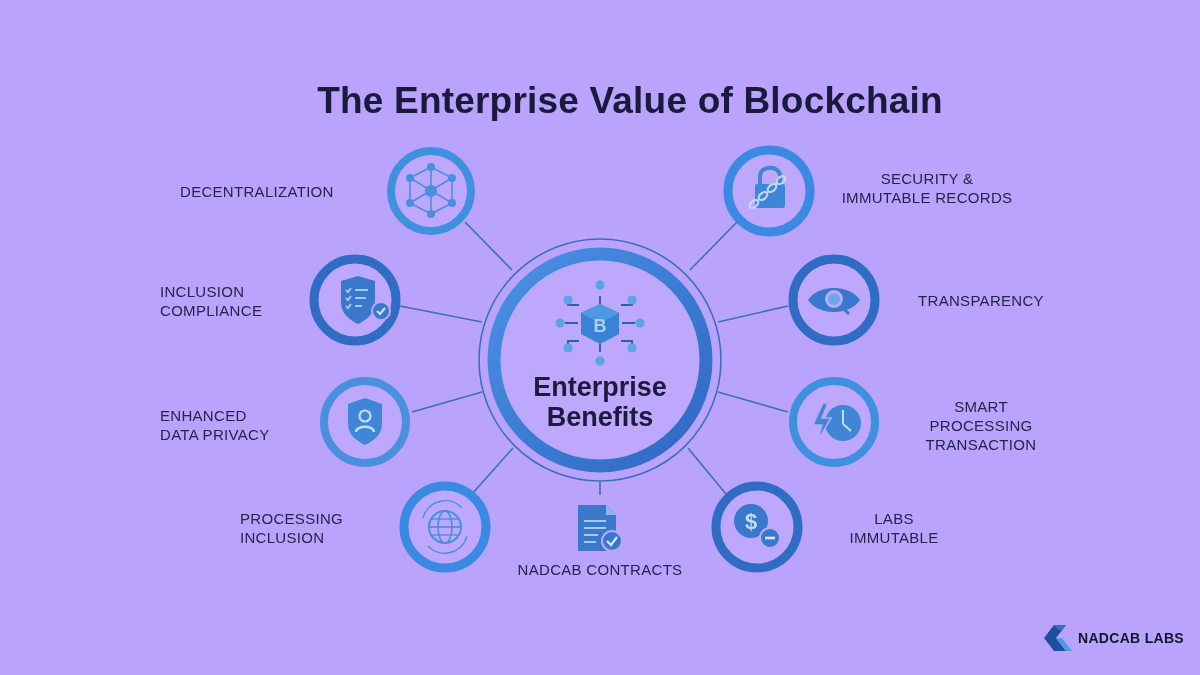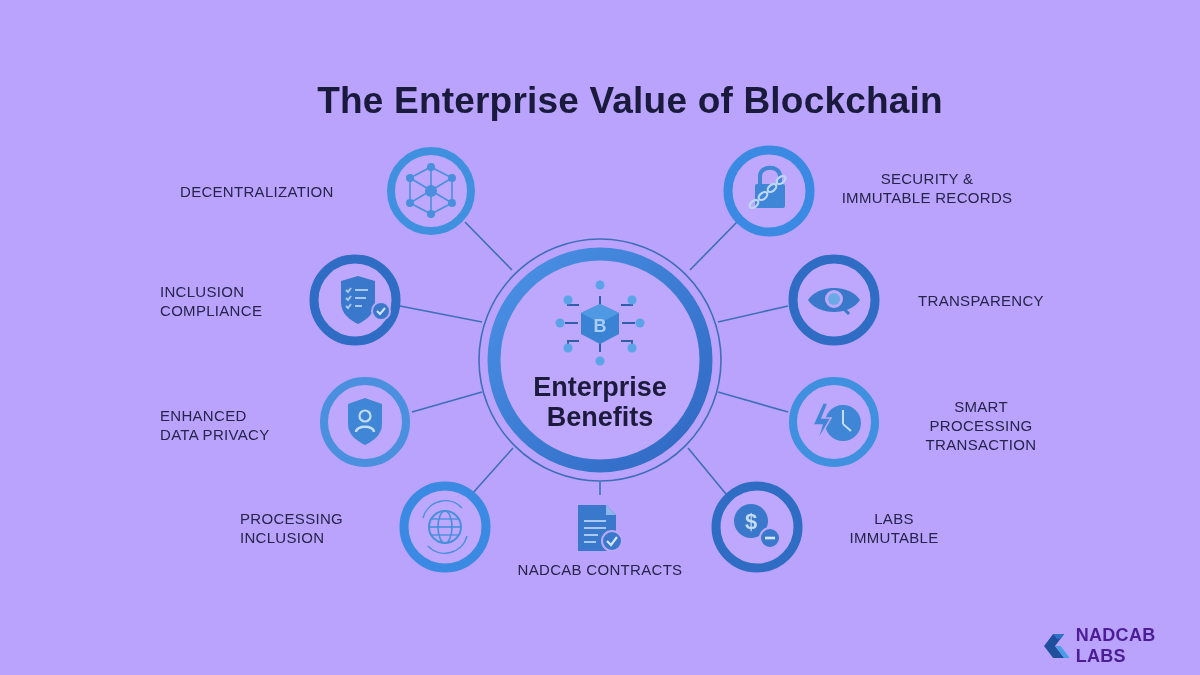--- a/index.html
+++ b/index.html
@@ -4,21 +4,21 @@
 <style>
   html, body { margin:0; padding:0; }
   body { width:1200px; height:675px; background:#b9a3fd; position:relative; overflow:hidden; font-family:"Liberation Sans", sans-serif; color:#1c1b3c; }
   .title { position:absolute; left:0; top:80px; width:1200px; text-align:center; font-size:37px; font-weight:bold; color:#1a1a3d; letter-spacing:0.2px;margin-left:30px; }
   svg.diagram { position:absolute; left:0; top:0; }
   .label { position:absolute; font-size:15px; line-height:19px; color:#26244a; letter-spacing:0.3px; }
   .label.right { text-align:left; }
   .label.left { text-align:center; }
   .center-text { position:absolute; left:500px; top:372px; width:200px; text-align:center; font-size:27px; line-height:30px; font-weight:bold; color:#1c1b3c; }
   .logo { position:absolute; left:1044px; top:625px; display:flex; align-items:center; gap:6px; }
-  .logo-text { font-size:18px; font-weight:bold; color:#4c1d95; letter-spacing:0.3px; }
+  .logo-text { font-size:14px; font-weight:bold; color:#0f172a; letter-spacing:0.3px; }
 </style>
 </head>
 <body>
 
 <div class="title">The Enterprise Value of Blockchain</div>
 
 <svg class="diagram" width="1200" height="675" viewBox="0 0 1200 675">
   <defs>
     <linearGradient id="ringG" x1="0" y1="0" x2="1" y2="1">
       <stop offset="0" stop-color="#4a92e6"></stop>

